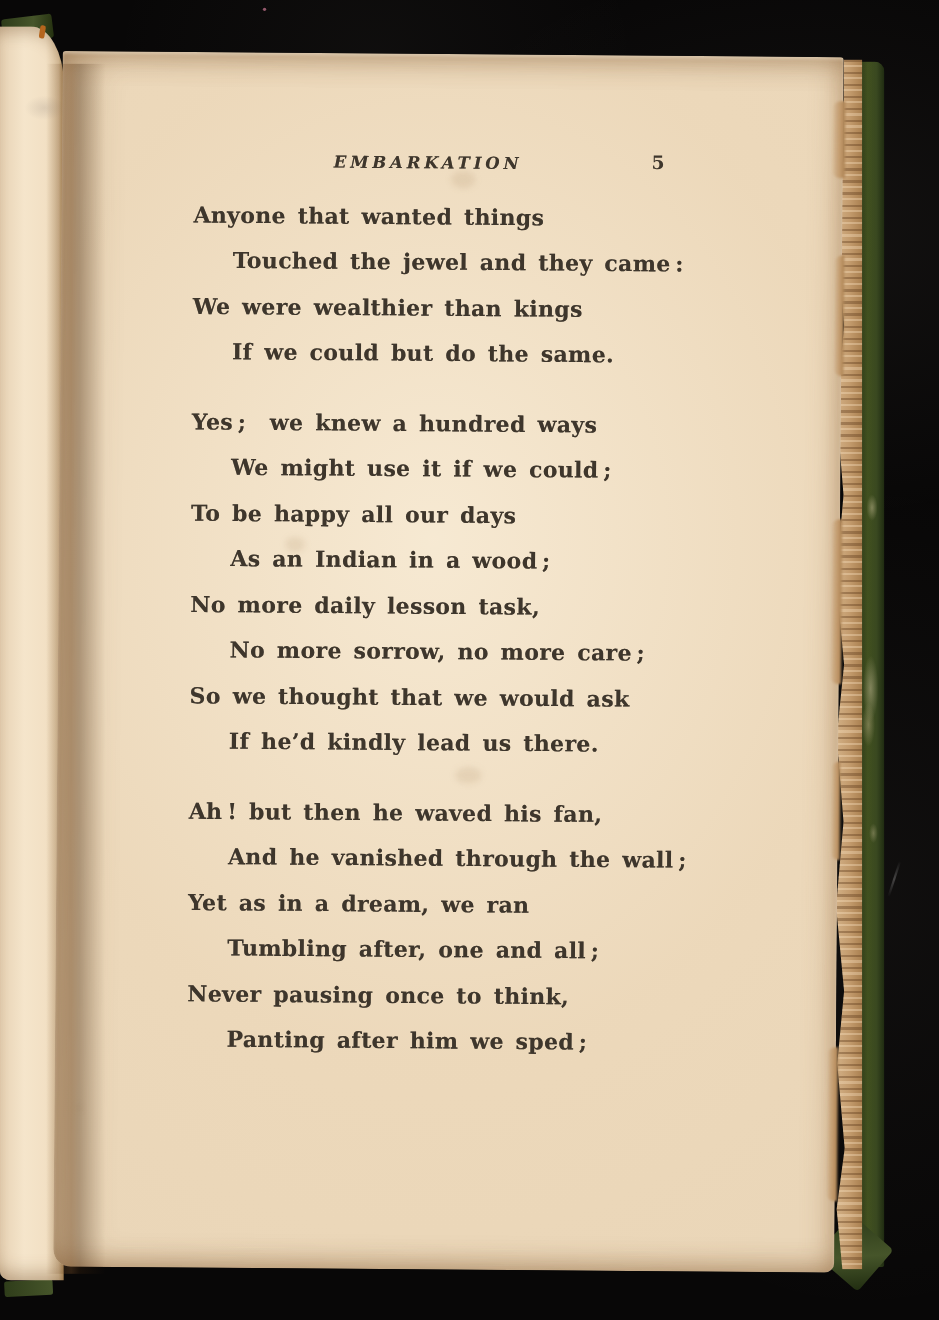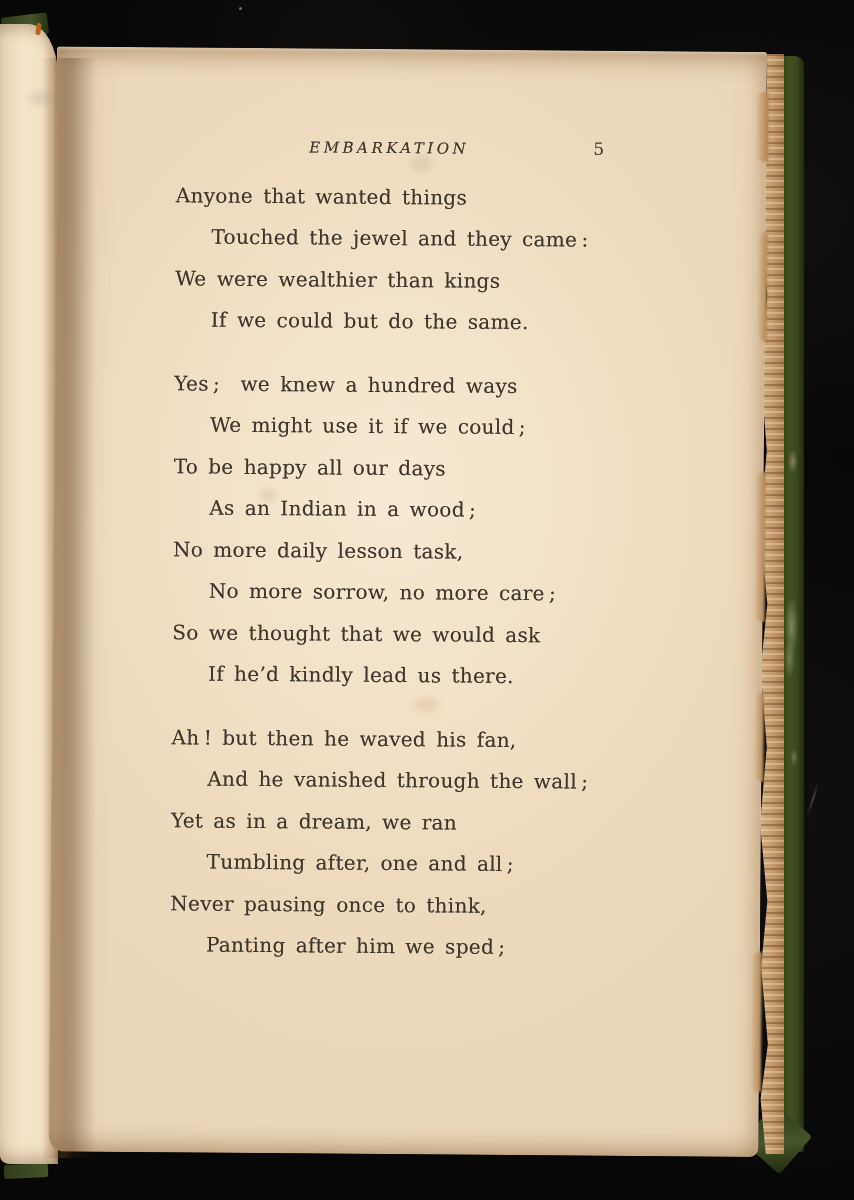--- a/index.html
+++ b/index.html
@@ -14,21 +14,21 @@
   html,body{width:854px;height:1200px;overflow:hidden;}
   body{
     font-family:"DejaVu Serif","Liberation Serif",serif;
     background:
       radial-gradient(620px 420px at 86% 18%, rgba(205,195,185,.055), transparent 62%),
       radial-gradient(520px 640px at 92% 68%, rgba(205,195,185,.045), transparent 60%),
       radial-gradient(400px 300px at 40% 4%, rgba(190,180,170,.04), transparent 60%),
       var(--background-black);
     position:relative;
   }
-  .scene{position:absolute;inset:0;}
+  .scene{position:absolute;inset:0;font-weight:bold;}
 
   
   .speck-pink{position:absolute;left:239px;top:7px;width:3px;height:3px;border-radius:50%;
     background:rgba(221,130,160,.65);}
   .scratch{position:absolute;left:812px;top:782px;width:2px;height:34px;
     background:linear-gradient(rgba(255,255,255,0),rgba(255,255,255,.22),rgba(255,255,255,0));
     transform:rotate(18deg);}
 
   
   .cover-topleft{position:absolute;left:2px;top:15px;width:46px;height:22px;

